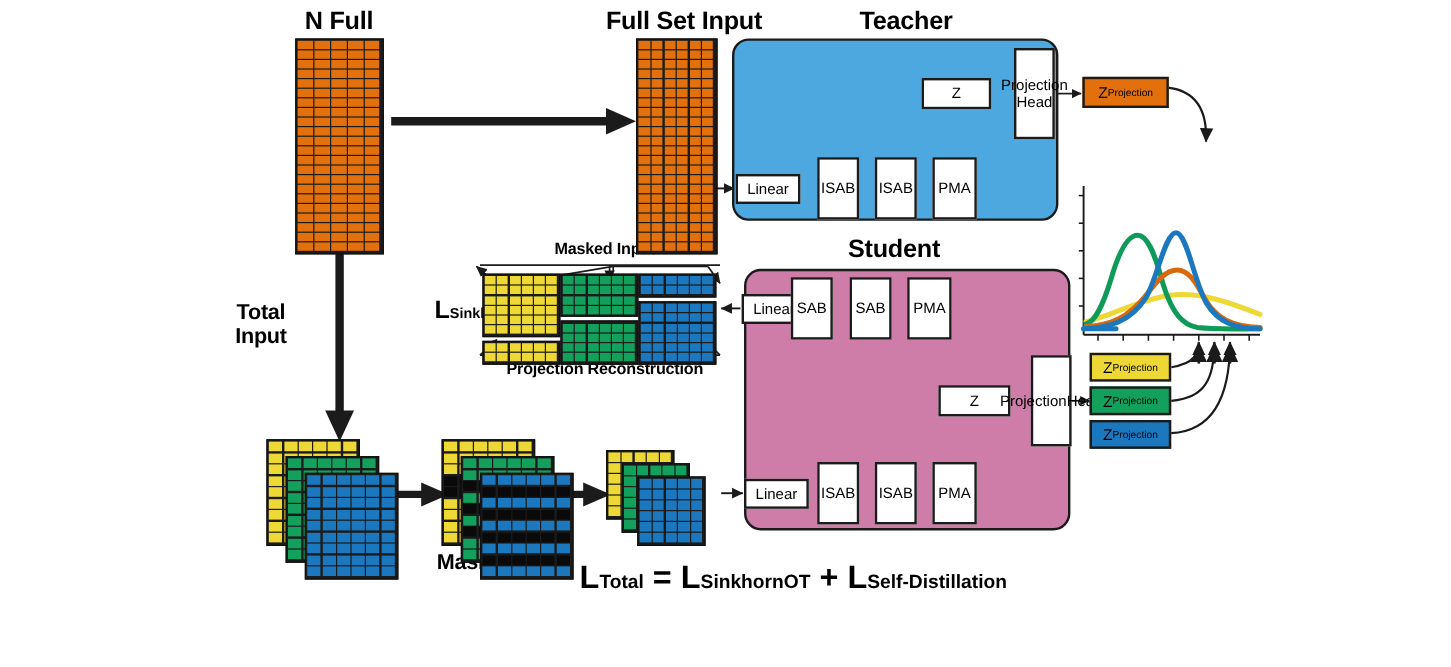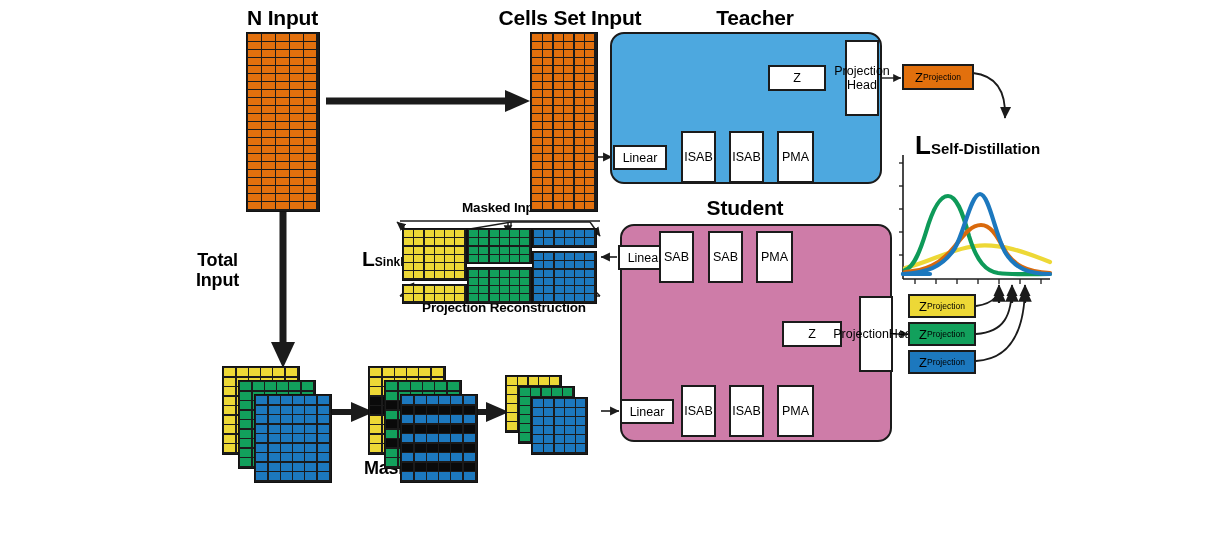--- a/index.html
+++ b/index.html
@@ -202,23 +202,23 @@
 
     <line x1="903" y1="274" x2="930" y2="274" stroke="#1C78BE" stroke-width="4.2" stroke-linecap="round"></line>
 
     <g stroke="#1b1b1b" stroke-width="2.2" fill="none">
       <line x1="999" y1="303" x2="999" y2="288" marker-end="url(#ahThin)"></line>
       <line x1="1012" y1="303" x2="1012" y2="288" marker-end="url(#ahThin)"></line>
       <line x1="1025" y1="303" x2="1025" y2="288" marker-end="url(#ahThin)"></line>
     </g>
   </svg>
 
-  <div class="abs hdr hdr-22 center" style="left:200px;top:6px;width:165px;">N Input</div>
-
-  <div class="abs hdr hdr-22 center" style="left:470px;top:6px;width:200px;">Cells Set Input</div>
+  <div class="abs hdr hdr-22 center" style="left:200px;top:6px;width:165px;">N Full</div>
+
+  <div class="abs hdr hdr-22 center" style="left:470px;top:6px;width:200px;">Full Set Input</div>
 
   <div class="abs hdr hdr-22 center" style="left:670px;top:196px;width:150px;">Student</div>
 
   <div class="abs hdr hdr-22 center" style="left:680px;top:6px;width:150px;">Teacher</div>
 
   <div class="abs hdr hdr-14 center" style="left:424px;top:200px;width:160px;">Masked Input</div>
 
   <div class="abs hdr hdr-14 center" style="left:396px;top:300px;width:216px;">Projection Reconstruction</div>
 
   <div class="abs hdr hdr-19 center" style="left:155px;top:250px;width:125px;line-height:1.12;">
@@ -227,24 +227,24 @@
   </div>
 
   <div class="abs hdr hdr-19 center" style="left:340px;top:458px;width:135px;line-height:1.12;">
     <div>Mask Rate</div>
   </div>
 
   <div class="abs loss loss-sm" style="left:362px;top:247px;">
     <span class="big">L</span><span class="sub">SinkhornOT</span>
   </div>
 
-  <div class="abs loss" style="left:915px;top:130px;">
-    <span class="big">L</span><span class="sub">Self-Distillation</span>
+
+  <div class="abs loss loss-total" style="left:483px;top:466px;">
+    <span class="big">L</span><span class="sub">Total</span><span class="big"> = </span><span class="big">L</span><span class="sub">SinkhornOT</span><span class="big"> + </span><span class="big">L</span><span class="sub">Self-Distillation</span>
   </div>
-
 
   <div class="abs module" style="left:610px;top:32px;width:272px;height:152px;background:#4DA8DF;"></div>
 
   <div class="abs blk" style="left:613px;top:145px;width:54px;height:25px;">Linear</div>
   <div class="abs blk" style="left:681px;top:131px;width:35px;height:52px;">ISAB</div>
   <div class="abs blk" style="left:729px;top:131px;width:35px;height:52px;">ISAB</div>
   <div class="abs blk" style="left:777px;top:131px;width:37px;height:52px;">PMA</div>
   <div class="abs blk" style="left:768px;top:65px;width:58px;height:26px;">Z</div>
   <div class="abs blk" style="left:845px;top:40px;width:34px;height:76px;flex-direction:column;">
     <span class="vert" style="display:inline-block;">Projection</span>

